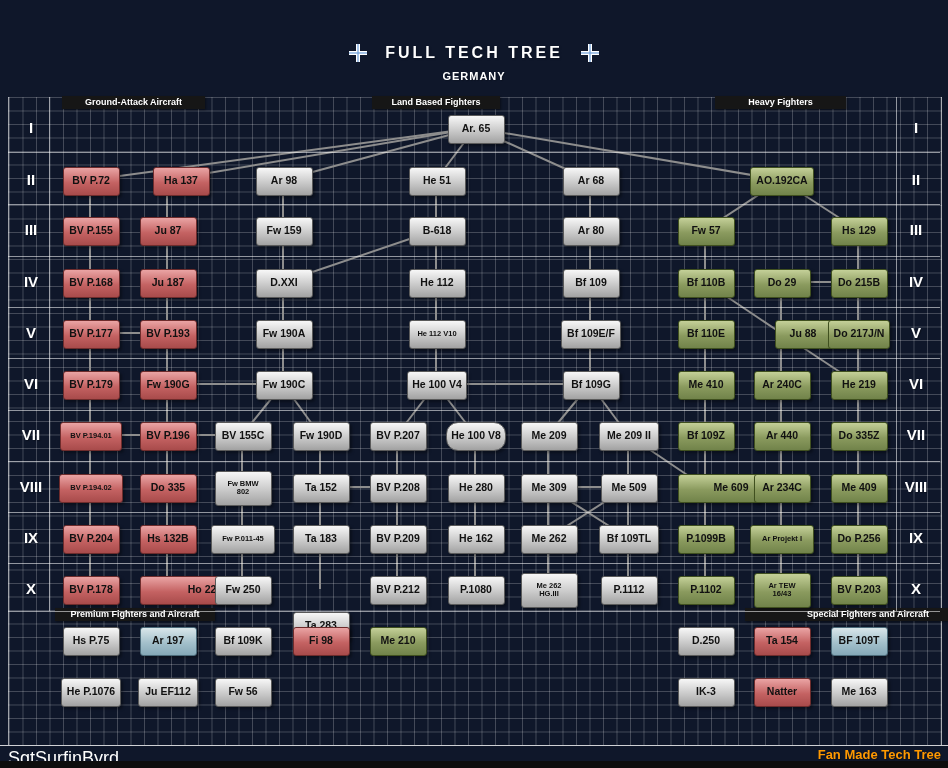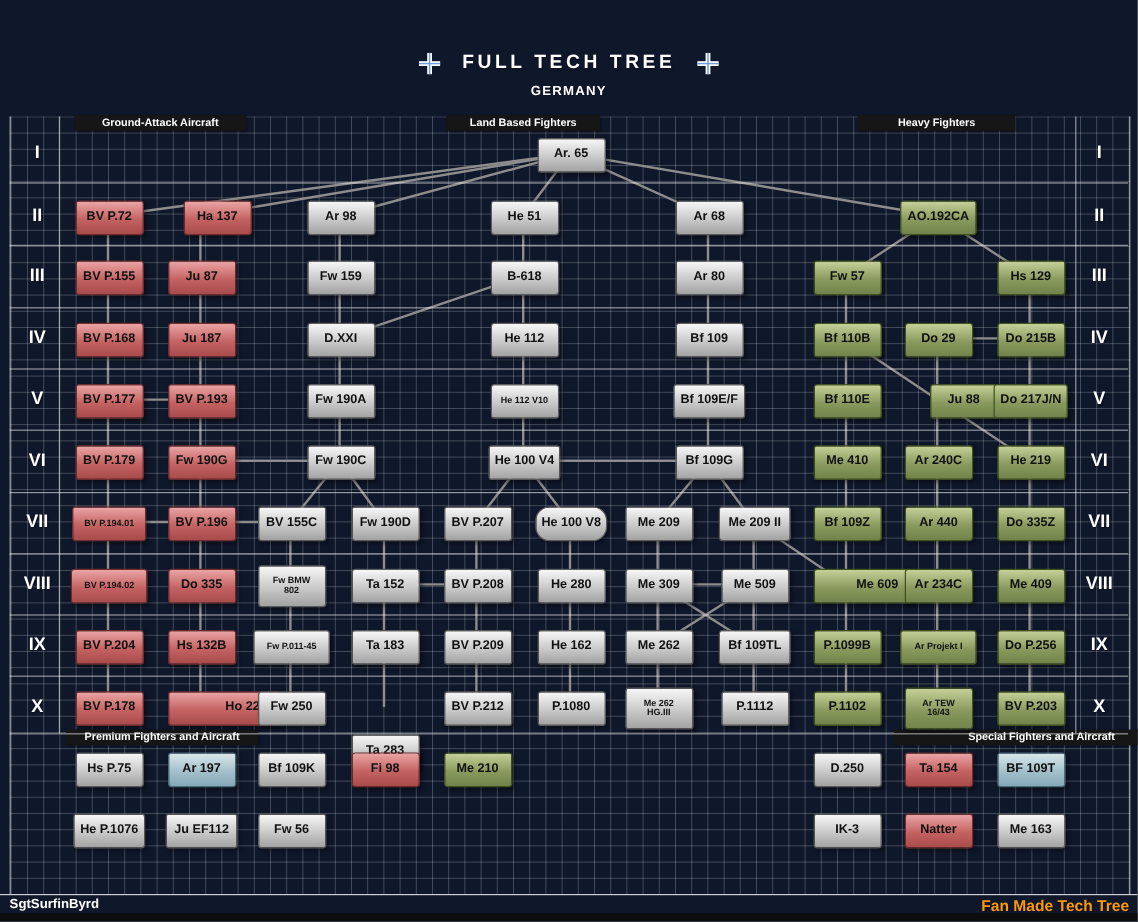--- a/index.html
+++ b/index.html
@@ -36,21 +36,21 @@
     font-weight:bold;font-size:10.5px;color:#111;border-radius:3px;border:1px solid #4c4c4c;
     box-shadow:2px 2px 3px rgba(0,0,0,.35);white-space:pre-line;line-height:1.05;cursor:pointer;}
   .node.small{font-size:7.5px;}
   .c-gray{background:linear-gradient(#f7f7f7,#c9c9c9 55%,#a2a2a2);border-color:#5a5a5a;}
   .c-red{background:linear-gradient(#eaa4a4,#c46262 55%,#a84b4b);border-color:#6e2c2c;}
   .c-green{background:linear-gradient(#c4d098,#8a9a5e 55%,#71834a);border-color:#40501f;}
   .c-blue{background:linear-gradient(#d9e6ea,#a3c0cb 55%,#85a8b7);border-color:#4c6b7a;}
 
   
   .footer-line{position:absolute;left:0;top:745px;width:948px;height:1px;background:rgba(255,255,255,.8);}
-  .footer-left{position:absolute;left:8px;top:748px;color:#fff;font-size:11px;font-weight:bold;}
+  .footer-left{position:absolute;left:8px;top:748px;color:#fff;font-size:18px;font-weight:normal;}
   .footer-right{position:absolute;right:7px;top:747px;font-size:13px;font-weight:bold;color:#ff9900;text-shadow:1px 1px 1px rgba(0,0,0,.3);}
   .bottom-strip{position:absolute;left:0;top:761px;width:948px;height:7px;background:#0d0d0d;}
 </style>
 </head>
 <body>
 
 <div id="stage">
 
   <div class="grid-area"></div>
 

